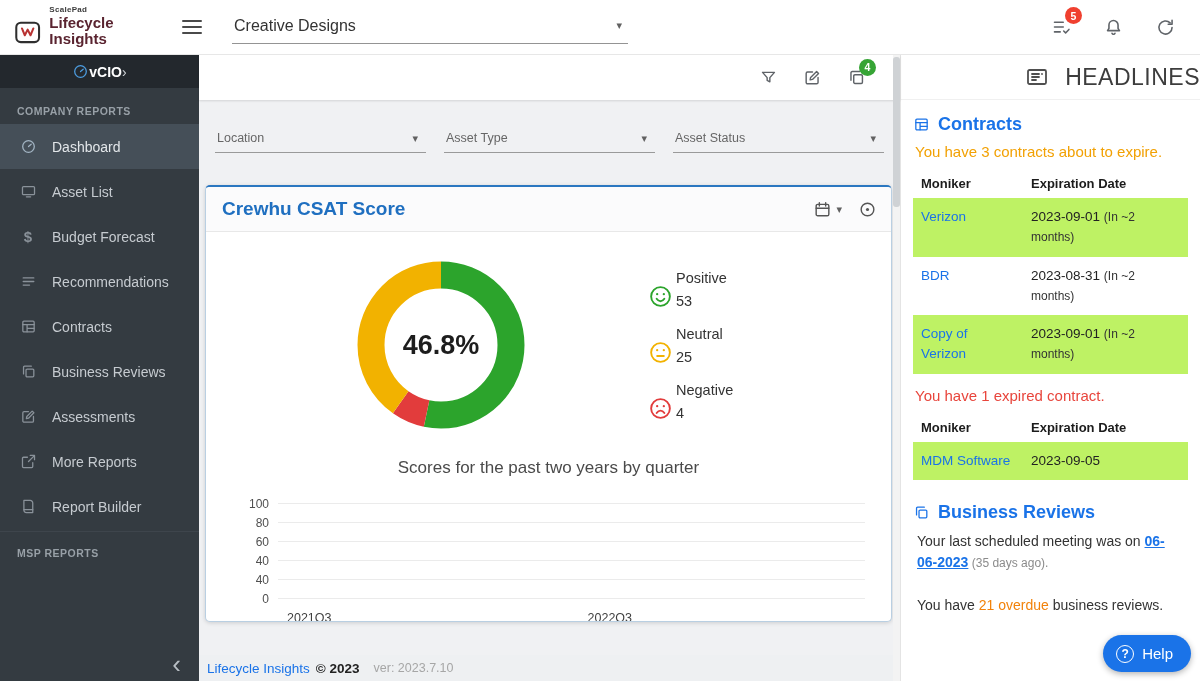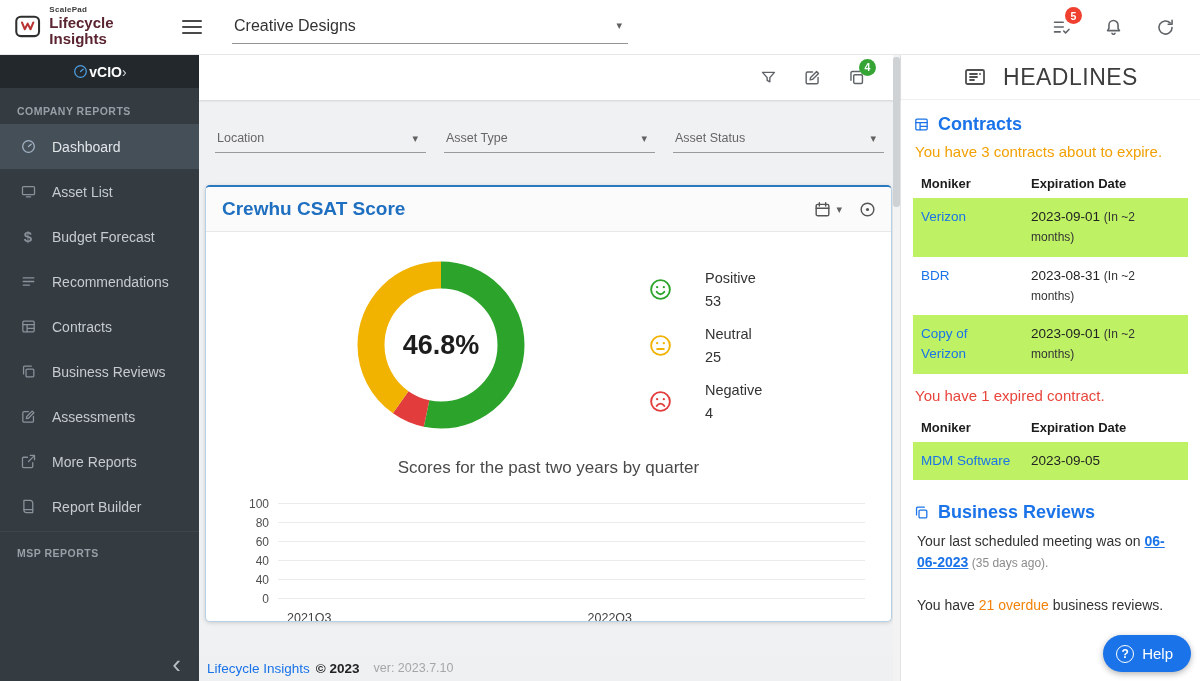--- a/index.html
+++ b/index.html
@@ -4,21 +4,21 @@
 <style>
   *{margin:0;padding:0;box-sizing:border-box}
   html,body{width:1200px;height:681px}
   body{font-family:"Liberation Sans",sans-serif;position:relative;overflow:hidden;background:#fff;color:#222}
   button{font-family:inherit;background:none;border:none;cursor:pointer;padding:0;color:inherit}
   a{cursor:pointer}
   svg.ic{fill:none;stroke:currentColor;stroke-width:1.8;stroke-linecap:round;stroke-linejoin:round}
 
   
   .topbar{position:absolute;top:0;left:0;width:1200px;height:55px;background:#fff;border-bottom:1px solid #e7e7e7;display:flex;align-items:center;z-index:30;padding:0 22px 0 14px}
-  .brand{display:flex;align-items:center;gap:8px;width:150px}
+  .brand{display:flex;align-items:flex-end;gap:8px;width:150px}
   .logo-mark{width:30px;height:30px}
   .brand-text{display:flex;flex-direction:column;line-height:1.1}
   .brand-sub{font-size:8px;color:#3b3b3b;font-weight:bold;letter-spacing:.3px}
   .brand-name{font-size:15px;font-weight:bold;color:#5a2430}
   .hamburger{margin-left:14px;display:flex;flex-direction:column;gap:4px;padding:4px}
   .hamburger .bar{width:20px;height:2px;background:#4a4a4a;border-radius:1px}
   .company-select{margin-left:26px;width:396px;border-bottom:1px solid #949494;display:flex;justify-content:space-between;align-items:center;padding:6px 6px 8px 2px;font-size:16px;color:#333;cursor:pointer}
   .chev{color:#616161;font-size:11px}
   .topbar-spacer{flex:1}
   .tb-icon{position:relative;margin-left:26px;color:#5f6368;width:26px;height:26px;display:flex;align-items:center;justify-content:center}
@@ -53,42 +53,42 @@
   .card-header h2{font-size:19px;color:#1f6fc0;font-weight:bold}
   .card-actions{display:flex;align-items:center;gap:16px;color:#555}
   .card-actions button{display:flex;align-items:center;gap:4px;color:#555}
   .card-actions svg{width:19px;height:19px}
   .card-body{padding:10px 24px 0;position:relative}
   .donut-row{display:flex;align-items:center;height:206px}
   .donut{position:relative;width:190px;height:190px;margin-left:116px}
   .donut svg{width:190px;height:190px}
   .donut-center{position:absolute;inset:0;display:flex;align-items:center;justify-content:center;font-size:27px;font-weight:bold;color:#1d1d1d}
   .legend{margin-left:112px;display:flex;flex-direction:column;gap:17px}
-  .legend-row{display:flex;align-items:center;gap:32px}
+  .legend-row{display:flex;align-items:flex-end;gap:3px}
   .face,.face svg{width:25px;height:25px;display:block}
   .legend-text{display:flex;flex-direction:column;gap:7px;font-size:14.5px;color:#333}
   .chart-subtitle{text-align:center;font-size:17px;color:#4a4a4a;margin-top:10px}
   .axis{margin:16px 2px 0 14px}
   .tick-row{display:flex;align-items:center;height:19px}
   .tick-label{width:34px;text-align:right;padding-right:9px;font-size:12px;color:#4f4f4f}
   .tick-line{flex:1;height:1px;background:#ebebeb}
   .x-labels{position:relative;height:20px;margin-left:43px;font-size:12.5px;color:#3f3f3f}
   .x-tick{position:absolute;top:3px}
   .x-tick.x0{left:0}
   .x-tick.x1{left:52%}
   .main-footer{position:absolute;left:0;bottom:0;width:100%;height:26px;background:#eef0f2;display:flex;align-items:center;gap:6px;padding-left:8px;font-size:13.5px}
   .main-footer a{color:#1a73e8;text-decoration:none}
   .main-footer .copyright{color:#222;font-weight:bold}
   .main-footer .version{color:#a6a6a6;font-size:12.5px;margin-left:8px}
   .scrollbar{position:absolute;top:0;right:0;width:7px;height:100%;background:#f3f3f3;z-index:5}
   .scrollbar .thumb{width:100%;height:150px;background:#cfd2d5;border-radius:3px;margin-top:2px}
 
   
   .panel{position:absolute;top:55px;left:900px;width:300px;height:626px;background:#fff;border-left:1px solid #e4e4e4;overflow:hidden}
-  .panel-header{height:45px;display:flex;align-items:center;justify-content:center;gap:16px;border-bottom:1px solid #f0f0f0;color:#3d3d3d}
+  .panel-header{height:45px;display:flex;align-items:center;justify-content:flex-end;gap:16px;border-bottom:1px solid #f0f0f0;color:#3d3d3d}
   .panel-header svg{width:24px;height:24px;color:#4f4f4f}
   .panel-title{font-size:23px;letter-spacing:.5px;color:#3d3d3d}
   .panel-body{padding:8px 12px 0}
   .section-title{display:flex;align-items:center;gap:8px;margin:6px 0 8px;color:#1a73e8;font-size:18px;font-weight:bold}
   .section-title svg{width:17px;height:17px}
   .section-title.br{margin-top:22px}
   .warn{color:#f2a104;font-size:15px;margin:4px 2px 9px}
   .error{color:#e8453c;font-size:15px;margin:13px 2px 9px}
   .htable{width:100%;border-collapse:collapse;font-size:13.5px;margin-bottom:4px}
   .htable th{text-align:left;padding:7px 8px;font-size:13px;color:#1c1c1c}

